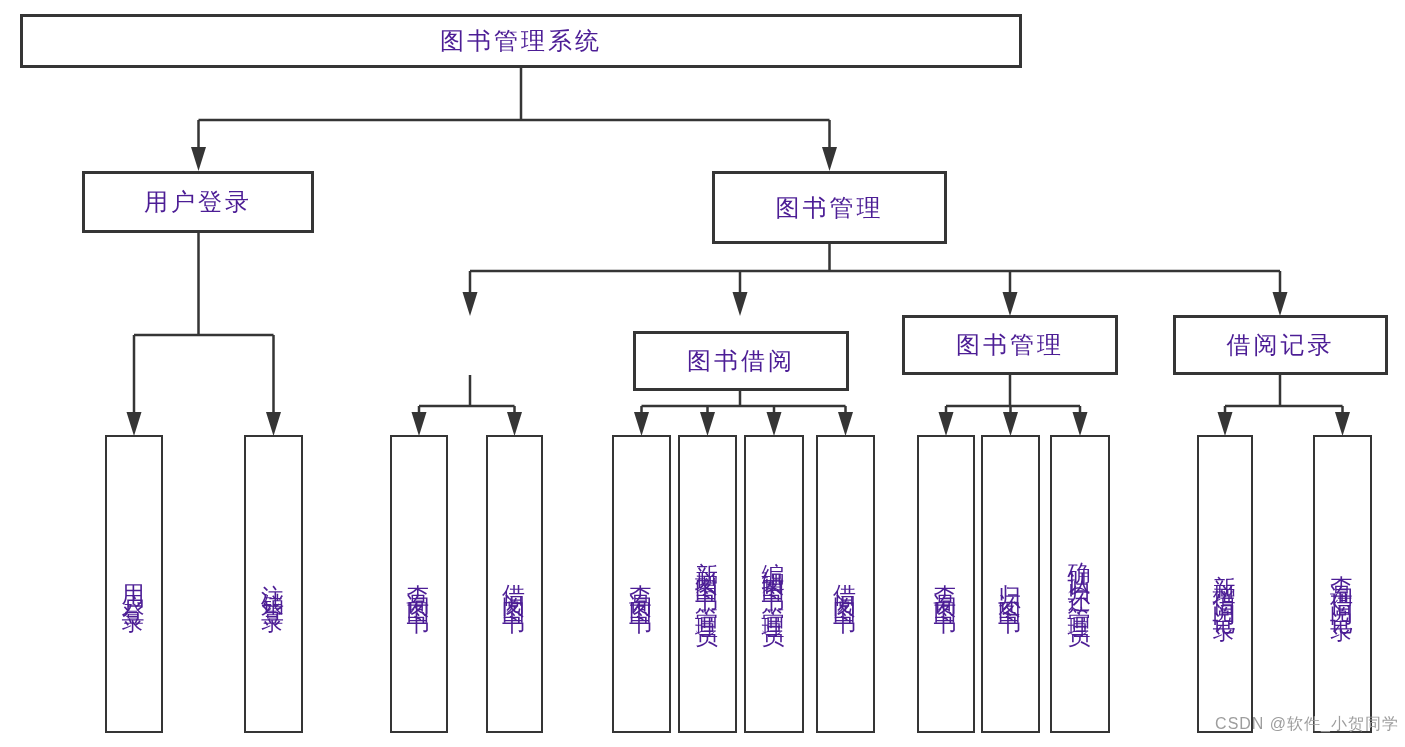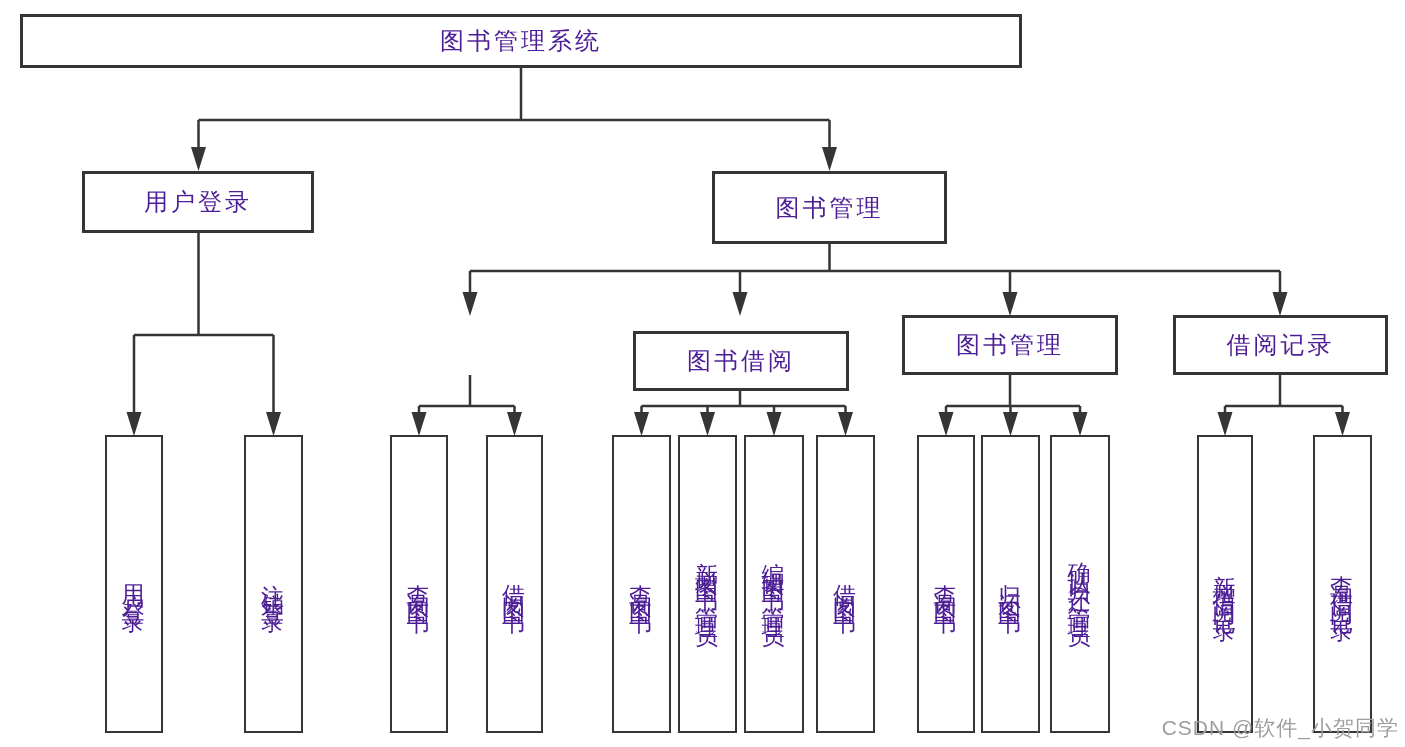--- a/index.html
+++ b/index.html
@@ -44,21 +44,21 @@
     font-size: 23px;
     letter-spacing: 9px;
     white-space: normal;
   }
   .watermark {
     position: absolute;
     right: 6px;
     top: 714px;
     z-index: 3;
     color: #9d9d9d;
-    font-size: 21px;
+    font-size: 16px;
     letter-spacing: 1px;
   }
 </style>
 </head>
 <body>
 
 <div class="canvas">
 
   <svg class="connectors" viewBox="0 0 1405 747" xmlns="http://www.w3.org/2000/svg">
 

